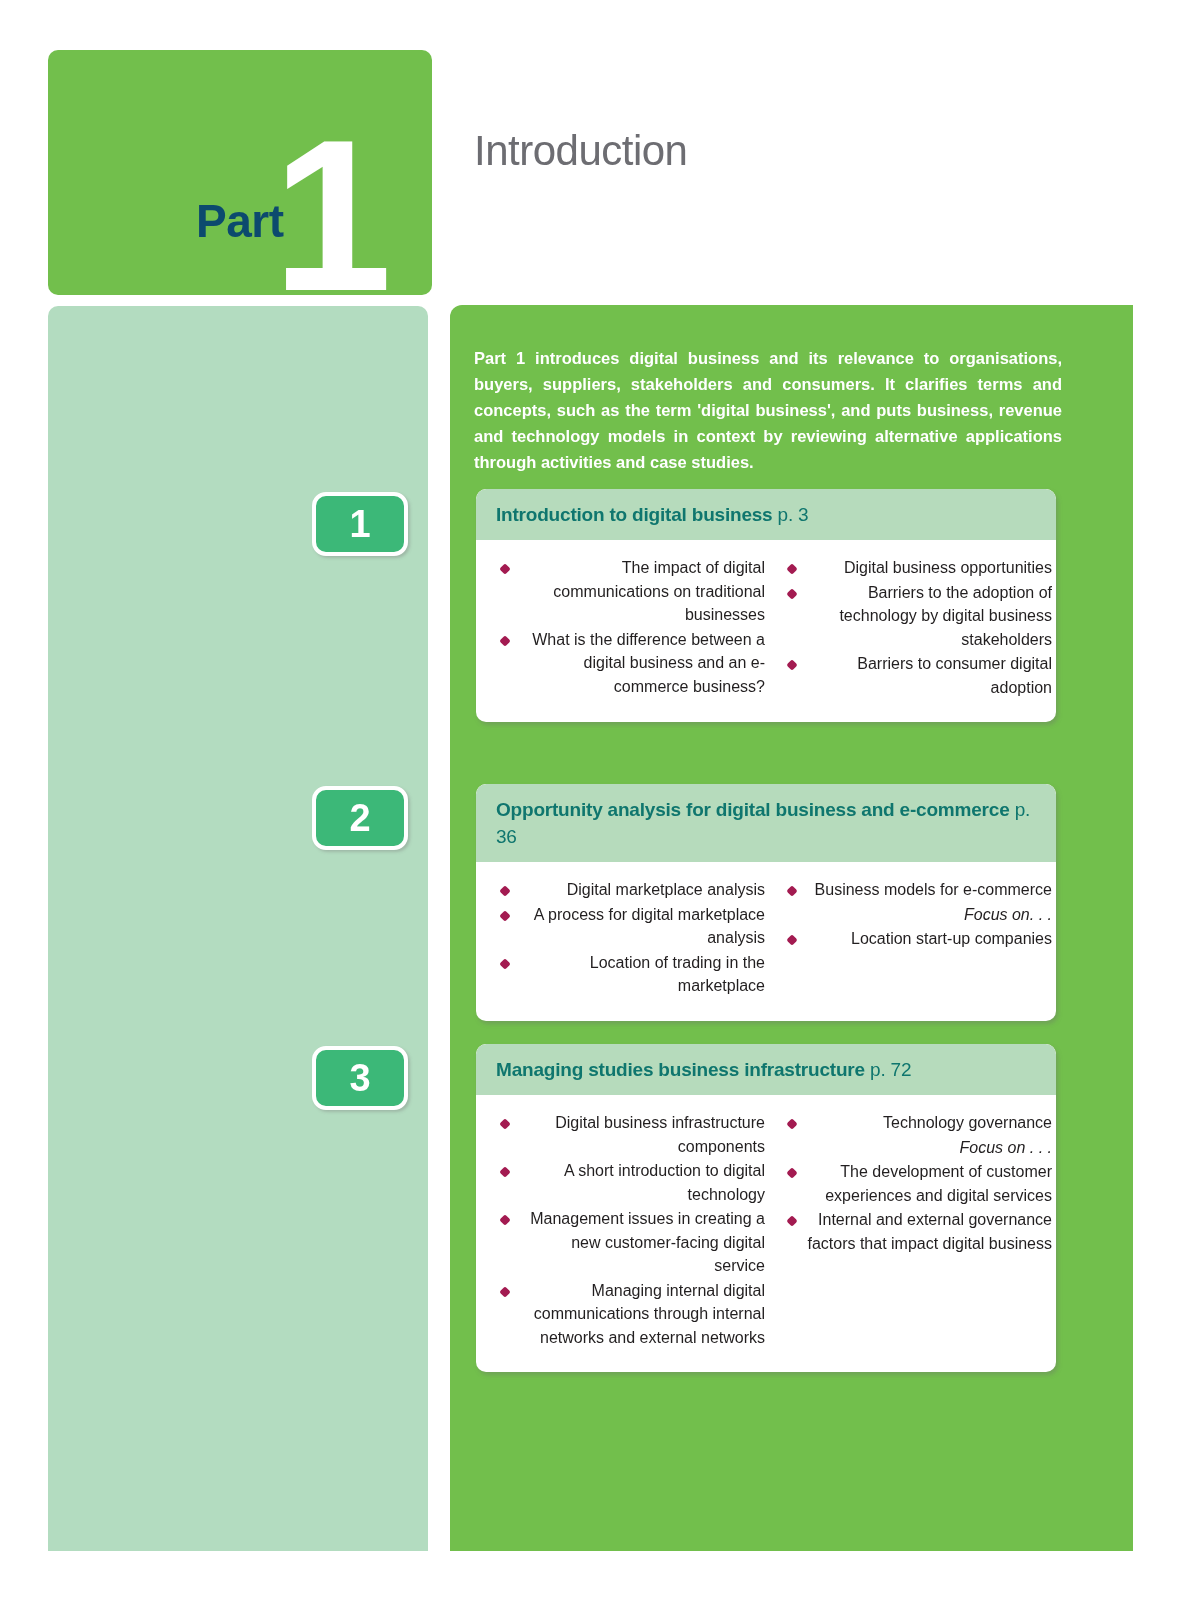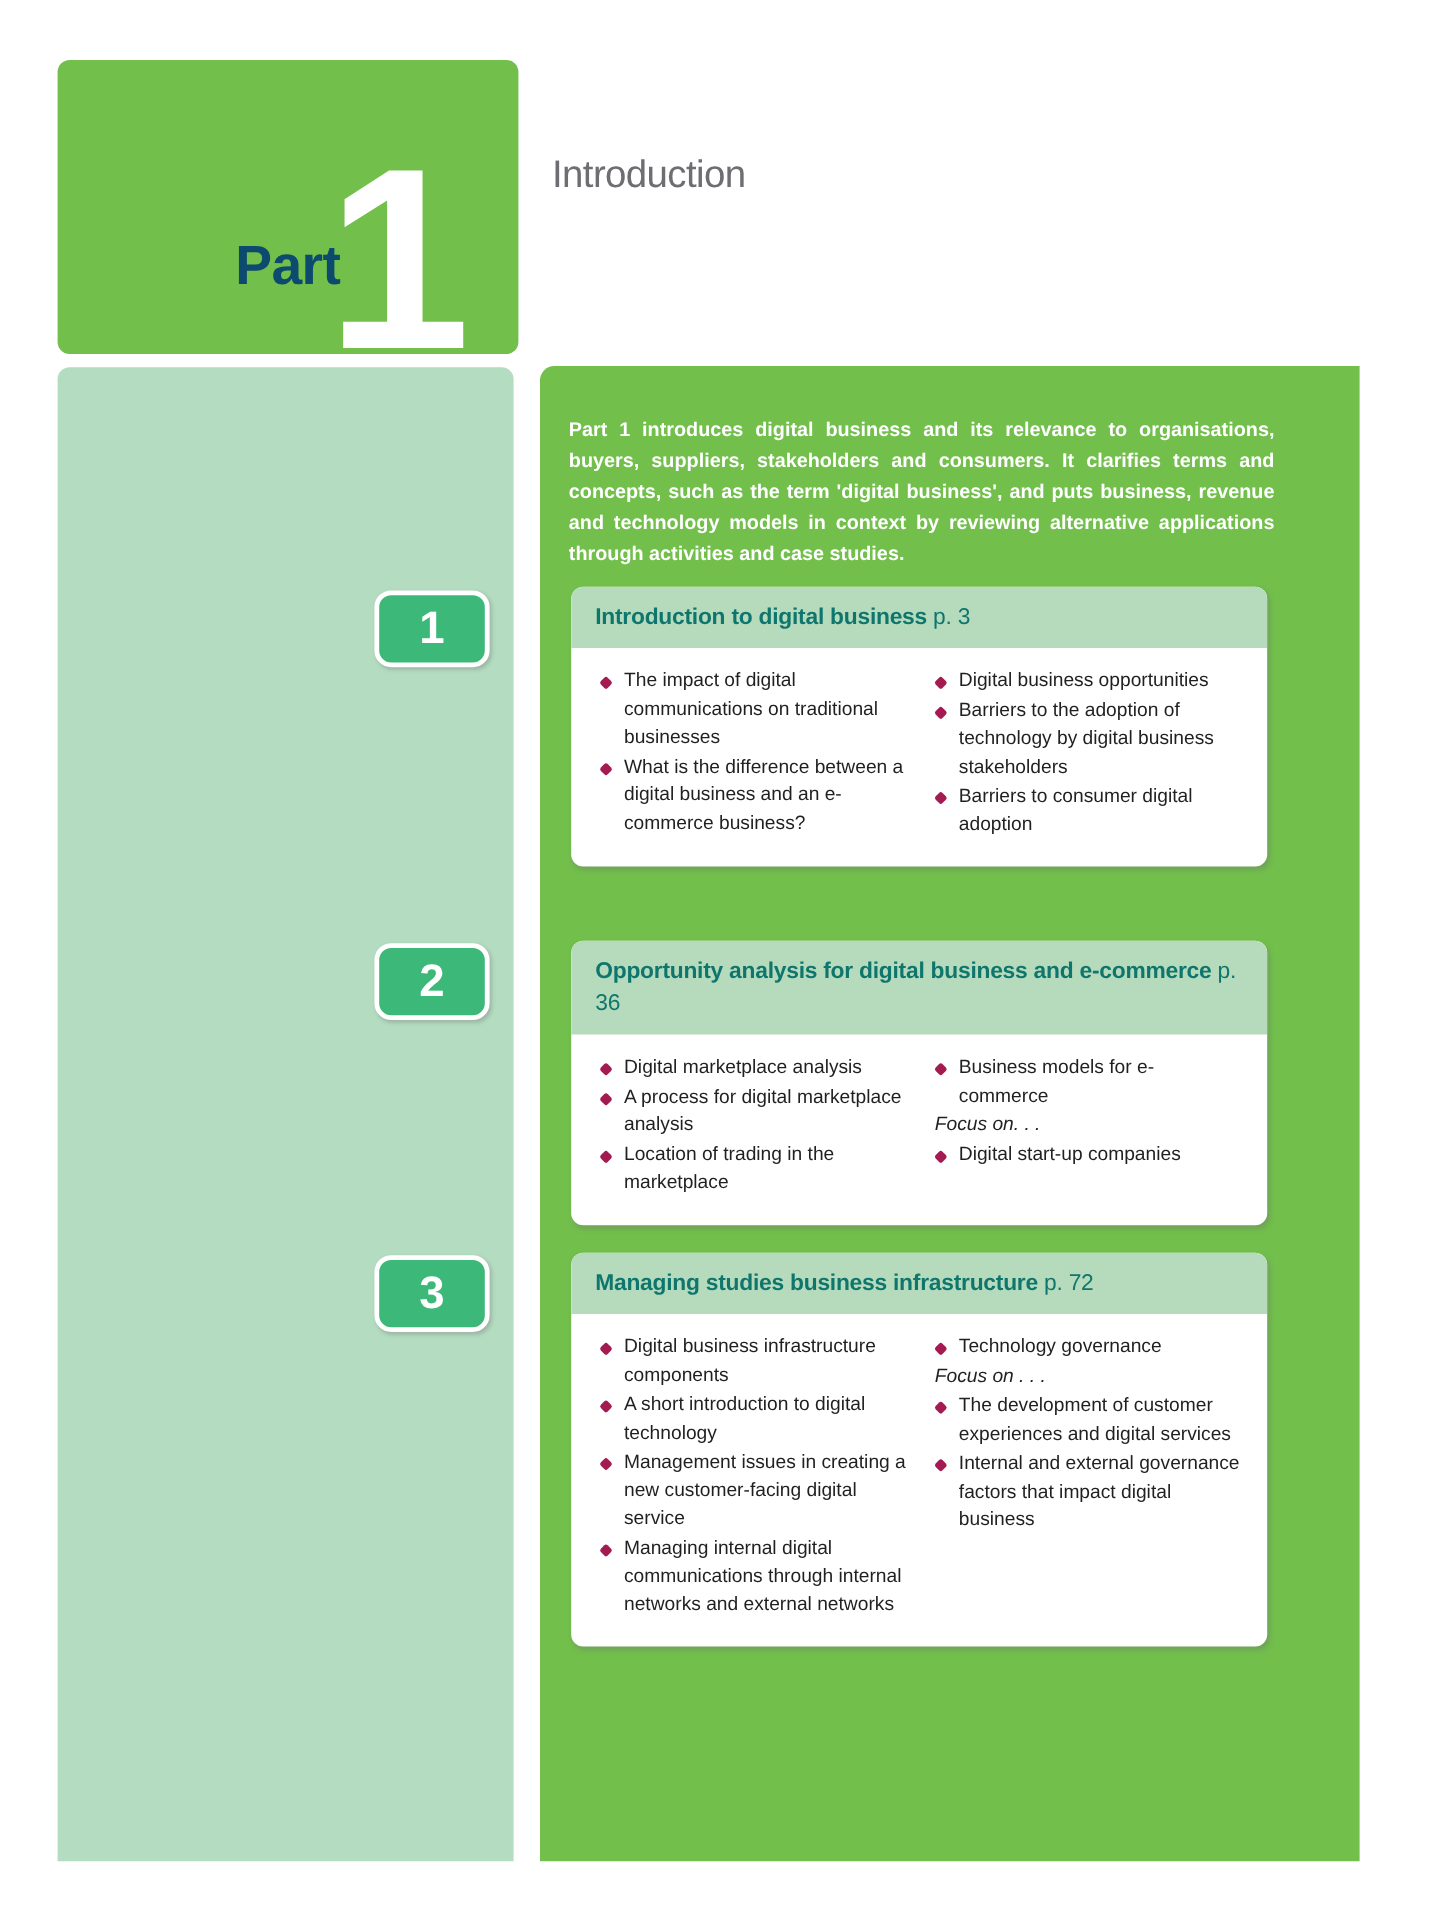--- a/index.html
+++ b/index.html
@@ -40,23 +40,23 @@
     right: 48px;
     top: 58px;
     font-size: 215px;
     font-weight: bold;
     color: #ffffff;
     line-height: 1;
     letter-spacing: -8px;
   }
   .page-title {
     position: absolute;
-    left: 460px;
+    left: 474px;
     top: 127px;
-    font-size: 32px;
+    font-size: 42px;
     font-weight: 400;
     color: #6d6d72;
     letter-spacing: -0.5px;
     white-space: nowrap;
   }
 
   
   .sidebar {
     position: absolute;
     left: 48px;
@@ -136,22 +136,23 @@
     color: #0f766e;
     line-height: 27px;
     letter-spacing: -0.2px;
   }
   .card-header .ch-title .pg {
     font-weight: normal;
   }
 
   .card-body {
     display: flex;
-    padding: 16px 20px 22px 20px;
+    padding: 16px 4px 22px 20px;
     gap: 18px;
+    text-align: right;
   }
   .col {
     width: 50%;
   }
   ul.bullets {
     list-style: none;
     margin: 0;
     padding: 0;
   }
   ul.bullets li {
@@ -234,21 +235,21 @@
       <ul class="bullets">
         <li class="bulleted">Digital marketplace analysis</li>
         <li class="bulleted">A process for digital marketplace analysis</li>
         <li class="bulleted">Location of trading in the marketplace</li>
       </ul>
     </div>
     <div class="col">
       <ul class="bullets">
         <li class="bulleted">Business models for e-commerce</li>
         <li class="focus-on">Focus on. . .</li>
-        <li class="bulleted">Digital start-up companies</li>
+        <li class="bulleted">Location start-up companies</li>
       </ul>
     </div>
   </div>
 </div>
 
 <div class="card card-3">
   <div class="card-header">
     <span class="ch-title">
       <span>Managing studies business infrastructure</span>
       <span class="pg">p. 72</span>

